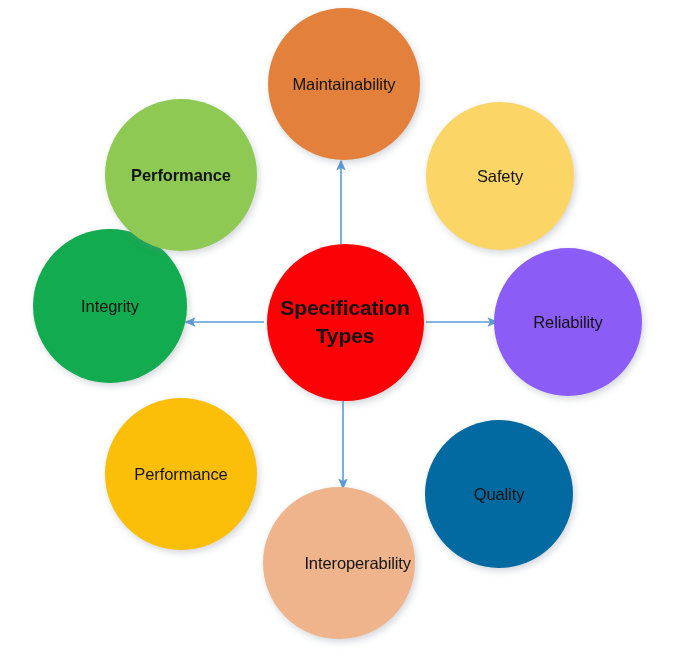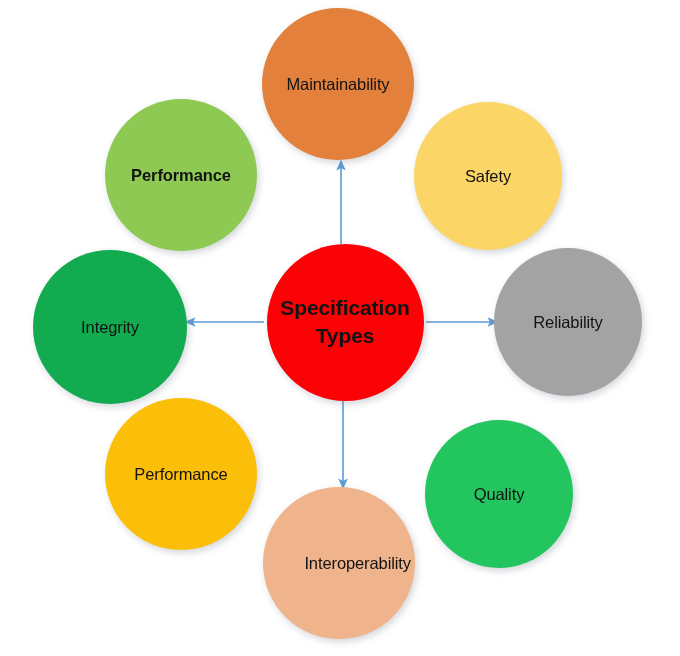--- a/index.html
+++ b/index.html
@@ -69,38 +69,38 @@
       </defs>
       <line x1="341" y1="244" x2="341" y2="161" stroke="#5b9bd5" stroke-width="1.6" marker-end="url(#arrowhead)"></line>
       <line x1="426" y1="322" x2="497" y2="322" stroke="#5b9bd5" stroke-width="1.6" marker-end="url(#arrowhead)"></line>
       <line x1="343" y1="401" x2="343" y2="488" stroke="#5b9bd5" stroke-width="1.6" marker-end="url(#arrowhead)"></line>
       <line x1="264" y1="322" x2="186" y2="322" stroke="#5b9bd5" stroke-width="1.6" marker-end="url(#arrowhead)"></line>
     </svg>
   <div id="node-layer">
       <div class="node-circle center" style="left: 266.5px; top: 243.5px; width: 157px; height: 157px; background: rgb(251, 2, 7);">
         <span class="node-label" style="color: rgb(19, 19, 19);"><span>Specification</span><br><span>Types</span></span>
       </div>
-      <div class="node-circle satellite" style="left: 262px; top: 8px; width: 152px; height: 152px; background: rgb(227, 129, 60);">
+      <div class="node-circle satellite" style="left: 268px; top: 8px; width: 152px; height: 152px; background: rgb(227, 129, 60);">
         <span class="node-label">Maintainability</span>
       </div>
-      <div class="node-circle satellite" style="left: 414px; top: 102px; width: 148px; height: 148px; background: rgb(251, 214, 103);">
+      <div class="node-circle satellite" style="left: 426px; top: 102px; width: 148px; height: 148px; background: rgb(251, 214, 103);">
         <span class="node-label">Safety</span>
       </div>
-      <div class="node-circle satellite" style="left: 494px; top: 248px; width: 148px; height: 148px; background: #a3a3a3;">
+      <div class="node-circle satellite" style="left: 494px; top: 248px; width: 148px; height: 148px; background: #8b5cf6;">
         <span class="node-label">Reliability</span>
       </div>
-      <div class="node-circle satellite" style="left: 425px; top: 420px; width: 148px; height: 148px; background: #22c55e;">
+      <div class="node-circle satellite" style="left: 425px; top: 420px; width: 148px; height: 148px; background: #0369a1;">
         <span class="node-label">Quality</span>
       </div>
       <div class="node-circle satellite" style="left: 263px; top: 487px; width: 152px; height: 152px; background: rgb(239, 180, 139); justify-content: flex-end;">
         <span class="node-label">Interoperability</span>
       </div>
       <div class="node-circle satellite" style="left: 105px; top: 398px; width: 152px; height: 152px; background: rgb(252, 191, 9);">
         <span class="node-label">Performance</span>
       </div>
-      <div class="node-circle satellite" style="left: 33px; top: 250px; width: 154px; height: 154px; background: rgb(18, 171, 79);">
+      <div class="node-circle satellite" style="left: 33px; top: 229px; width: 154px; height: 154px; background: rgb(18, 171, 79);">
         <span class="node-label">Integrity</span>
       </div>
       <div class="node-circle satellite" style="left: 105px; top: 99px; width: 152px; height: 152px; background: rgb(141, 201, 83); font-weight: bold;">
         <span class="node-label">Performance</span>
       </div>
     </div>
 </div>
 
 </body></html>

